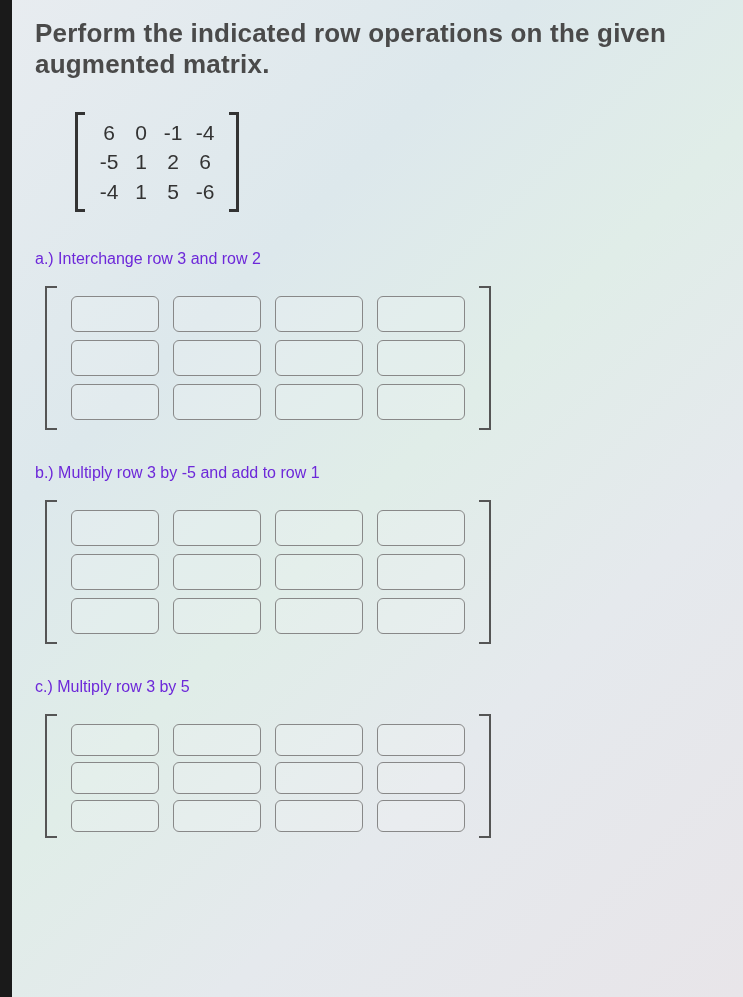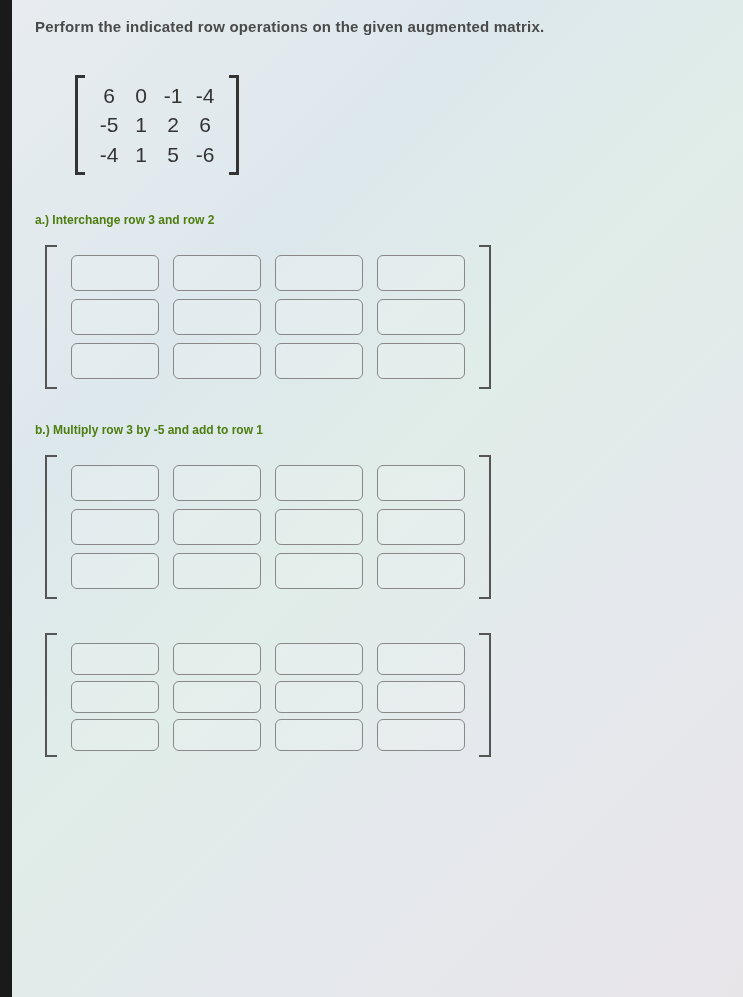--- a/index.html
+++ b/index.html
@@ -14,24 +14,24 @@
       overflow: hidden;
     }
     body::before {
       content: "";
       position: absolute;
       left: 0; top: 0; bottom: 0;
       width: 12px;
       background: #1a1a1a;
     }
     .title {
-      font-size: 15px;
+      font-size: 26px;
       font-weight: bold;
       color: #4a4a4a;
-      margin-bottom: 40px;
+      margin-bottom: 32px;
       letter-spacing: 0.2px;
     }
     .given-matrix {
       display: inline-flex;
       align-items: stretch;
       margin-left: 40px;
       margin-bottom: 38px;
     }
     .given-matrix .bracket-l,
     .given-matrix .bracket-r {
@@ -53,23 +53,23 @@
       line-height: 1.4;
     }
     .given-row span {
       min-width: 24px;
       text-align: center;
     }
     .part {
       margin-bottom: 30px;
     }
     .part-label {
-      font-size: 12px;
-      font-weight: bold;
-      color: #4d7c0f;
+      font-size: 16px;
+      font-weight: normal;
+      color: #6d28d9;
       margin-bottom: 18px;
     }
     .answer-matrix {
       display: inline-flex;
       align-items: stretch;
       margin-left: 10px;
     }
     .answer-matrix .ab-l,
     .answer-matrix .ab-r {
       width: 12px;
@@ -183,20 +183,21 @@
         <input class="answer-box" style="">
         <input class="answer-box" style="">
         <input class="answer-box" style="">
       </div>
     </div>
     <div class="ab-r"></div>
   </div>
 </div>
 
 <div class="part part-c">
+  <div class="part-label">c.) Multiply row 3 by 5</div>
   <div class="answer-matrix">
     <div class="ab-l"></div>
     <div class="answer-grid">
       <div class="answer-row">
         <input class="answer-box" style="">
         <input class="answer-box" style="">
         <input class="answer-box" style="">
         <input class="answer-box" style="">
       </div>
       <div class="answer-row">

